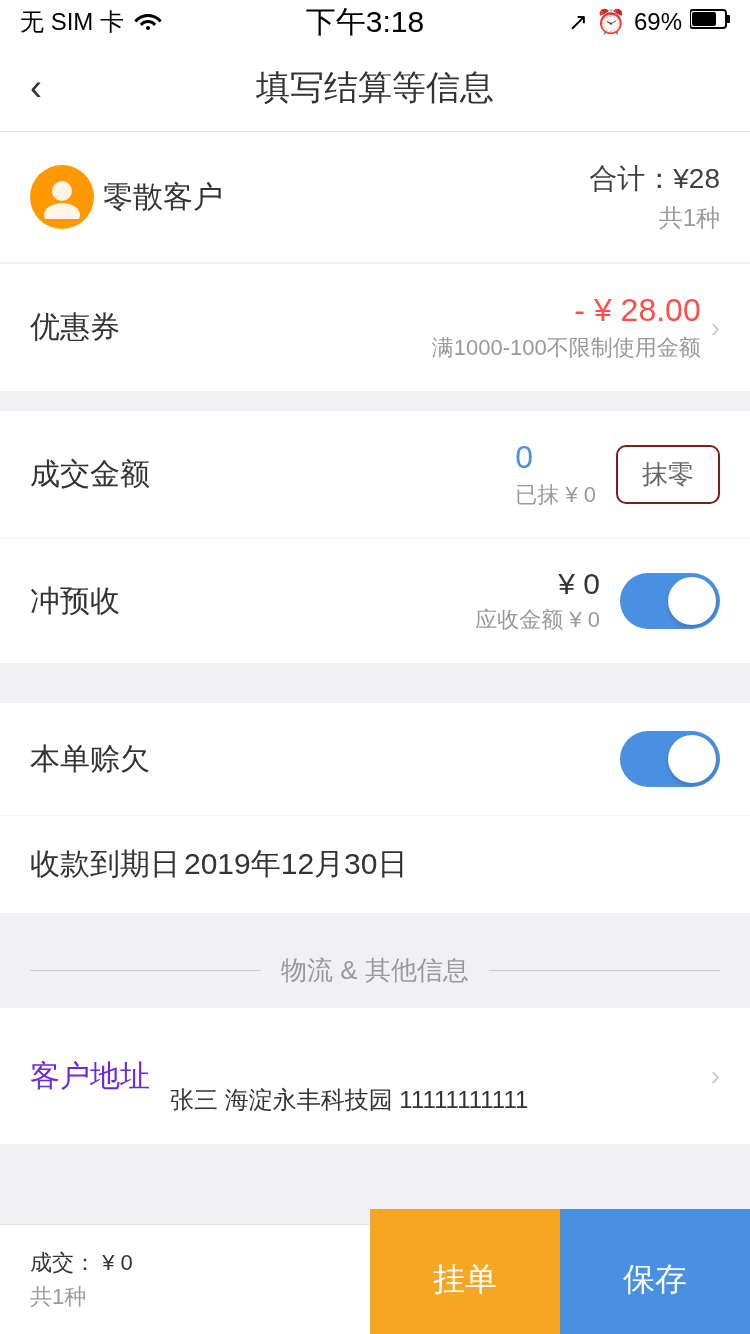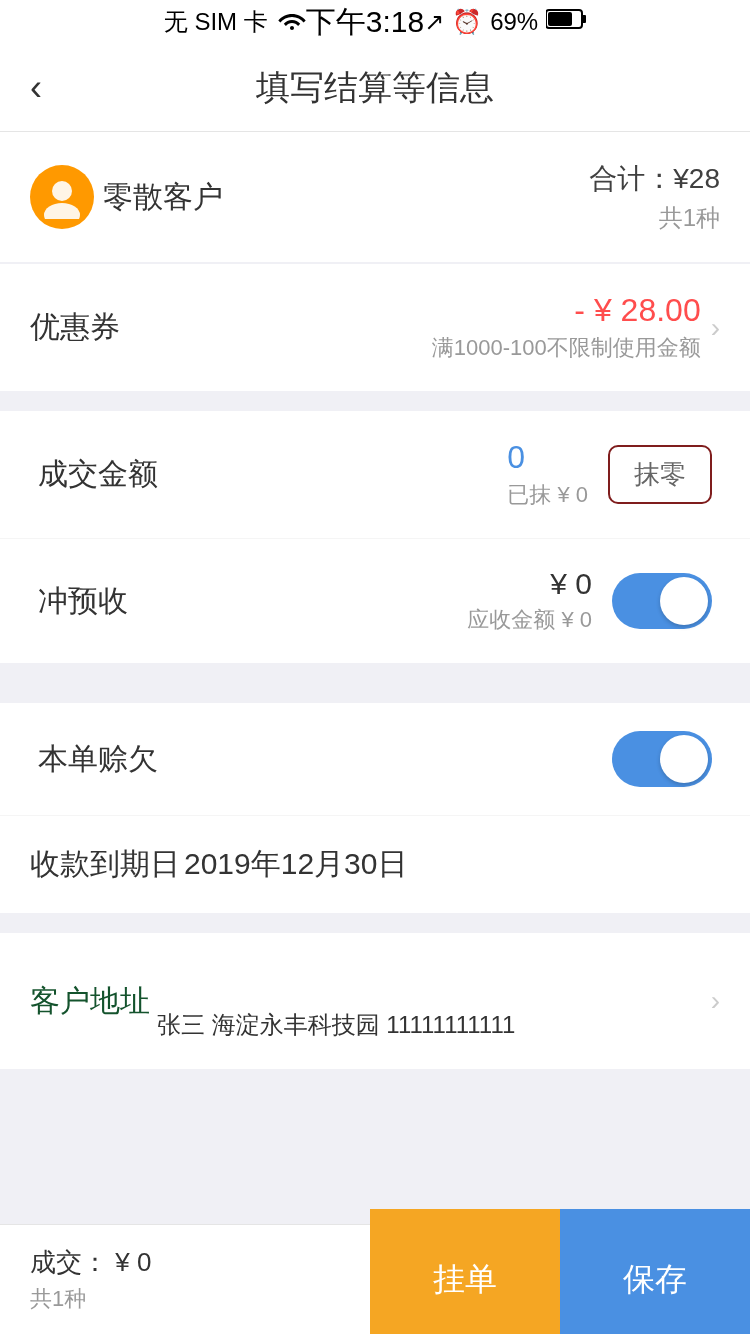--- a/index.html
+++ b/index.html
@@ -14,21 +14,21 @@
       position: relative;
     }
 
     
     .status-bar {
       width: 100%;
       height: 44px;
       background: #fff;
       display: flex;
       align-items: center;
-      justify-content: center;
+      justify-content: space-between;
       padding: 12px 20px;
       font-size: 24px;
       color: #000;
     }
     .status-left { display: flex; align-items: center; gap: 10px; }
     .status-center { font-size: 30px; font-weight: 500; }
     .status-right { display: flex; align-items: center; gap: 8px; font-size: 24px; }
 
     
     .nav-bar {
@@ -105,21 +105,21 @@
     .coupon-amount { color: #ff4d4d; font-size: 32px; font-weight: 500; }
     .coupon-desc { font-size: 22px; color: #999; margin-top: 4px; }
     .chevron { font-size: 28px; color: #ccc; }
 
     
     .section-white {
       background: #fff;
       margin-bottom: 20px;
     }
     .row {
-      padding: 28px 38px;
+      padding: 28px 30px;
       display: flex;
       align-items: center;
       justify-content: space-between;
       border-bottom: 1px solid #f5f5f5;
     }
     .row:last-child { border-bottom: none; }
     .row-label { font-size: 30px; color: #333; }
 
     
     .amount-right {
@@ -216,41 +216,41 @@
     }
 
     
     .address-row {
       background: #fff;
       padding: 28px 30px;
       display: flex;
       align-items: center;
       justify-content: space-between;
     }
-    .address-label { font-size: 30px; color: #14532d; flex-shrink: 0; margin-right: 7px; }
+    .address-label { font-size: 30px; color: #6d28d9; flex-shrink: 0; margin-right: 20px; }
     .address-value { font-size: 24px; color: #333; flex: 1; margin-top: 48px; }
     .address-chevron { font-size: 28px; color: #ccc; }
 
     
     .bottom-bar {
       position: fixed;
       bottom: 0;
       left: 0;
       width: 750px;
       height: 110px;
       background: #fff;
       display: flex;
       align-items: center;
       border-top: 1px solid #e5e5e5;
     }
     .bottom-info {
       flex: 1;
       padding: 0 30px;
     }
-    .bottom-trade { font-size: 26px; color: #333; }
+    .bottom-trade { font-size: 22px; color: #333; }
     .bottom-count { font-size: 22px; color: #999; margin-top: 4px; }
     .bottom-btn {
       width: 190px;
       height: 142px;
       display: flex;
       align-items: center;
       justify-content: center;
       font-size: 32px;
       color: #fff;
       cursor: pointer;
@@ -357,20 +357,25 @@
         <div class="toggle-knob"></div>
       </div>
     </div>
 
     <div class="due-date-row">
       <span>收款到期日</span>
       <span>2019年12月30日</span>
     </div>
   </div>
 
+  <div class="logistics-divider">
+    <div class="divider-line"></div>
+    <span class="divider-text">物流 &amp; 其他信息</span>
+    <div class="divider-line"></div>
+  </div>
 
   <div class="address-row">
     <span class="address-label">客户地址</span>
     <span class="address-value">张三 海淀永丰科技园 11111111111</span>
     <span class="address-chevron">›</span>
   </div>
 
 </div>
 
 <div class="bottom-bar">

